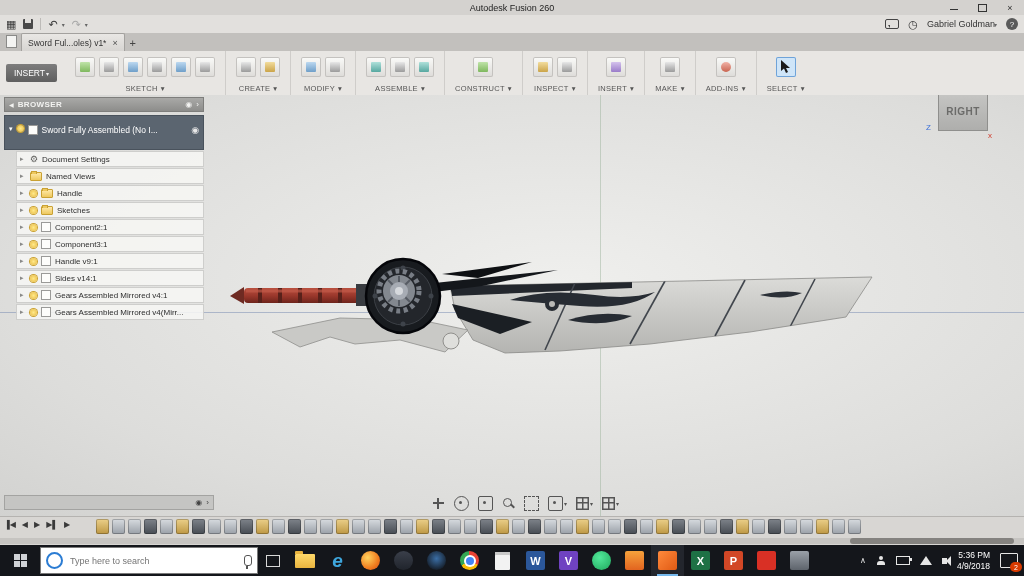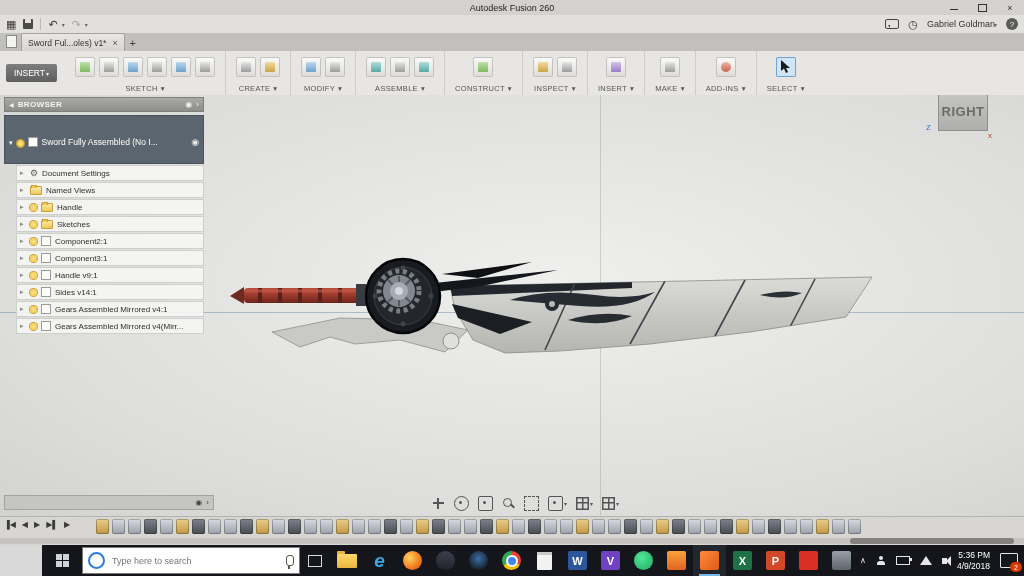--- a/index.html
+++ b/index.html
@@ -62,31 +62,31 @@
   
   .canvas{position:absolute;top:95px;left:0;right:0;height:421px;
     background:radial-gradient(ellipse at 55% 45%, #efefed 0%, #dddddb 70%, #d2d2d0 100%);overflow:hidden;}
   .axis-v{position:absolute;left:600px;top:0;bottom:0;width:1px;background:rgba(150,175,150,.45);}
   .axis-h{position:absolute;left:0;right:0;top:217px;height:1px;background:rgba(115,135,175,.5);}
 
   
   .viewcube{position:absolute;right:18px;top:-22px;width:80px;height:80px;}
   .vc-face{position:absolute;left:12px;top:18px;width:48px;height:38px;background:linear-gradient(#c6c6c4,#aeaeac);
     border:1px solid #8f8f8d;display:flex;align-items:center;justify-content:center;
-    font-size:13px;font-weight:bold;color:#6b6b69;letter-spacing:.5px;}
+    font-size:10px;font-weight:bold;color:#6b6b69;letter-spacing:.5px;}
   .vc-z{position:absolute;left:0;top:50px;color:#3a6fd8;font-size:8px;}
   .vc-x{position:absolute;left:62px;top:58px;color:#d03a2a;font-size:8px;}
 
   
   .browser{position:absolute;left:4px;top:2px;width:200px;}
   .b-header{height:13px;background:linear-gradient(#a9a9a7,#8d8d8b);border:1px solid #7e7e7c;
     display:flex;align-items:center;color:#f2f2f0;font-size:8px;gap:4px;padding:0 4px;}
   .b-header .bh-title{font-weight:bold;letter-spacing:.4px;flex:1;}
-  .b-root{margin-top:3px;height:15px;background:#5b6570;color:#fff;display:flex;align-items:flex-end;
-    gap:4px;padding:16px 4px;font-size:8.5px;border:1px solid #49525c;}
+  .b-root{margin-top:3px;height:15px;background:#5b6570;color:#fff;display:flex;align-items:flex-start;
+    gap:4px;padding:9px 4px;font-size:8.5px;border:1px solid #49525c;}
   .b-root .r-radio{margin-left:auto;font-size:9px;color:#e8e8e8;}
   .b-rows{margin-top:1px;}
   .b-row{height:14px;margin:1px 0 0 12px;background:rgba(246,246,244,.88);border:1px solid rgba(190,190,188,.7);
     display:flex;align-items:center;gap:4px;padding:0 3px;font-size:8px;color:#2e2e2e;}
   .b-exp{color:#8a8a88;font-size:7px;width:6px;}
   .b-bulb{width:7px;height:7px;border-radius:50%;background:radial-gradient(#ffe98c,#e8b93c);box-shadow:0 0 0 1px #c9a133;}
   .b-folder{width:10px;height:7px;background:linear-gradient(#ffe9a8,#eec85e);border:1px solid #c9a133;border-radius:1px;position:relative;}
   .b-folder:before{content:"";position:absolute;left:0;top:-2px;width:4px;height:2px;background:#eec85e;border:1px solid #c9a133;border-bottom:none;}
   .b-cube{width:8px;height:8px;background:#fdfdfb;border:1px solid #9a9a98;}
   .b-gear{color:#5f5f5d;font-size:9px;line-height:1;}
@@ -121,21 +121,21 @@
   .tl-controls{position:absolute;left:4px;top:3px;display:flex;gap:6px;align-items:center;font-size:8px;color:#3a3a3a;}
   .tl-icons{position:absolute;left:96px;top:2px;right:160px;height:16px;display:flex;gap:3px;overflow:hidden;}
   .t-icon{width:13px;height:15px;border-radius:2px;flex:none;box-shadow:inset 0 0 0 1px rgba(0,0,0,.25);}
   .t-gold{background:linear-gradient(#ecd08a,#bd9743);}
   .t-gray{background:linear-gradient(#d8dce0,#9aa0a8);}
   .t-dark{background:linear-gradient(#7e838a,#474c53);}
   .tl-scroll{position:absolute;left:0;right:0;bottom:2px;height:6px;background:#c6c4c1;}
   .tl-thumb{position:absolute;left:83%;width:16%;height:6px;background:#84827f;border-radius:3px;}
 
   
-  .taskbar{position:absolute;top:545px;left:0;right:0;height:31px;background:#14161b;display:flex;align-items:center;margin-left:42px;}
+  .taskbar{position:absolute;top:545px;left:0;right:0;height:31px;background:#14161b;display:flex;align-items:center;}
   .start{width:40px;height:31px;display:flex;align-items:center;justify-content:center;}
   .winlogo{display:grid;grid-template-columns:6px 6px;grid-template-rows:6px 6px;gap:1px;}
   .winlogo div{background:#cfd2d6;}
   .searchbox{width:206px;height:25px;background:#ffffff;border:1px solid #7a7a7a;display:flex;align-items:center;padding:0 5px;gap:5px;}
   .cortana{width:13px;height:13px;border:2px solid #2b7cd3;border-radius:50%;flex:none;}
   .searchbox input{border:none;outline:none;flex:1;font-size:9px;color:#555;font-family:inherit;background:transparent;}
   .mic{width:6px;height:9px;border:1.5px solid #555;border-radius:3px;position:relative;flex:none;}
   .mic:after{content:"";position:absolute;left:1px;bottom:-4px;width:2px;height:3px;background:#555;}
   .taskview{width:30px;height:31px;display:flex;align-items:center;justify-content:center;position:relative;}
   .tv-rect{width:12px;height:10px;border:1.5px solid #d8d8d8;background:#14161b;position:relative;}

